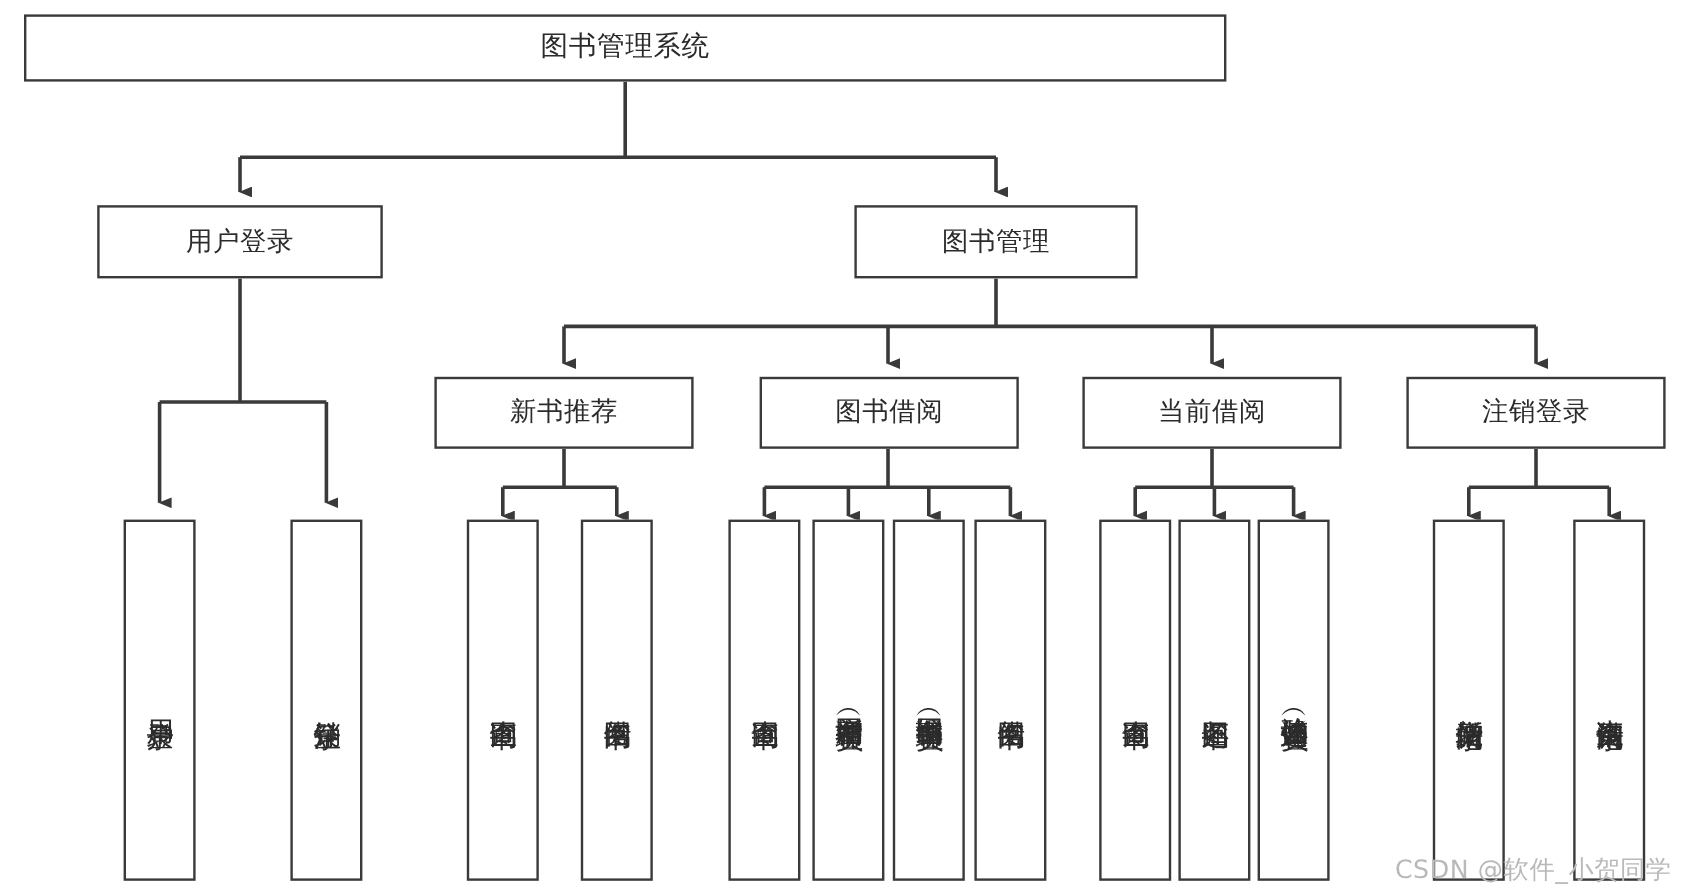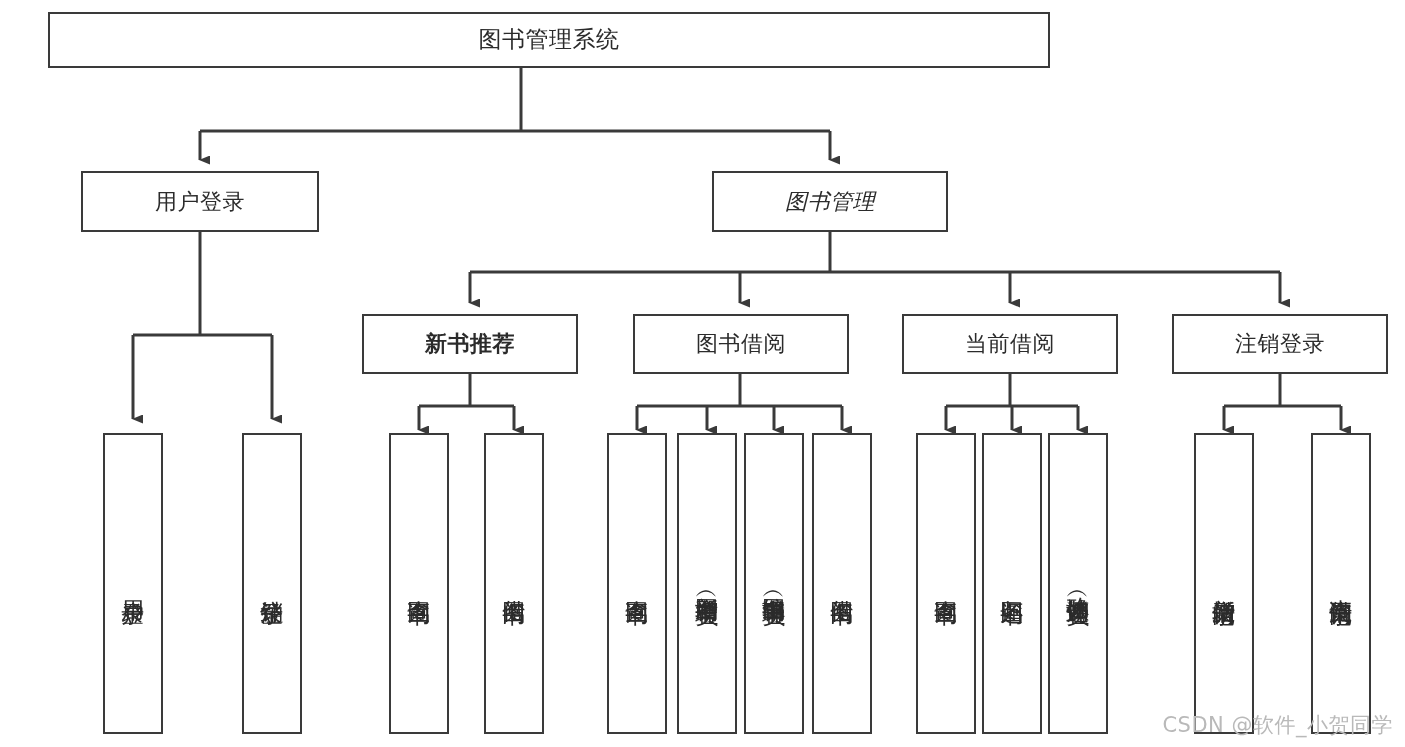--- a/index.html
+++ b/index.html
@@ -124,32 +124,32 @@
       <path d="M 1012,406 L 1012,430" marker-end="url(#arrowhead)"></path>
       <path d="M 1078,406 L 1078,430" marker-end="url(#arrowhead)"></path>
 
       <path d="M 1280,374 L 1280,406"></path>
       <path d="M 1224,406 L 1341,406"></path>
       <path d="M 1224,406 L 1224,430" marker-end="url(#arrowhead)"></path>
       <path d="M 1341,406 L 1341,430" marker-end="url(#arrowhead)"></path>
     </g>
   </svg>
 
-  <div class="node root horizontal" style="left:20px; top:12px; width:1002px; height:56px;margin-left:28px;">
+  <div class="node root horizontal" style="left:20px; top:12px; width:1002px; height:56px;">
     <span class="node-label">图书管理系统</span>
   </div>
 
   <div class="node horizontal" style="left:81px; top:171px; width:238px; height:61px;">
     <span class="node-label">用户登录</span>
   </div>
-  <div class="node horizontal" style="left:712px; top:171px; width:236px; height:61px;font-style:italic;">
+  <div class="node horizontal" style="left:712px; top:171px; width:236px; height:61px;">
     <span class="node-label">图书管理</span>
   </div>
 
-  <div class="node horizontal" style="left:362px; top:314px; width:216px; height:60px;font-weight:bold;">
+  <div class="node horizontal" style="left:362px; top:314px; width:216px; height:60px;">
     <span class="node-label">新书推荐</span>
   </div>
   <div class="node horizontal" style="left:902px; top:314px; width:216px; height:60px;">
     <span class="node-label">当前借阅</span>
   </div>
   <div class="node horizontal" style="left:633px; top:314px; width:216px; height:60px;">
     <span class="node-label">图书借阅</span>
   </div>
   <div class="node horizontal" style="left:1172px; top:314px; width:216px; height:60px;">
     <span class="node-label">注销登录</span>

